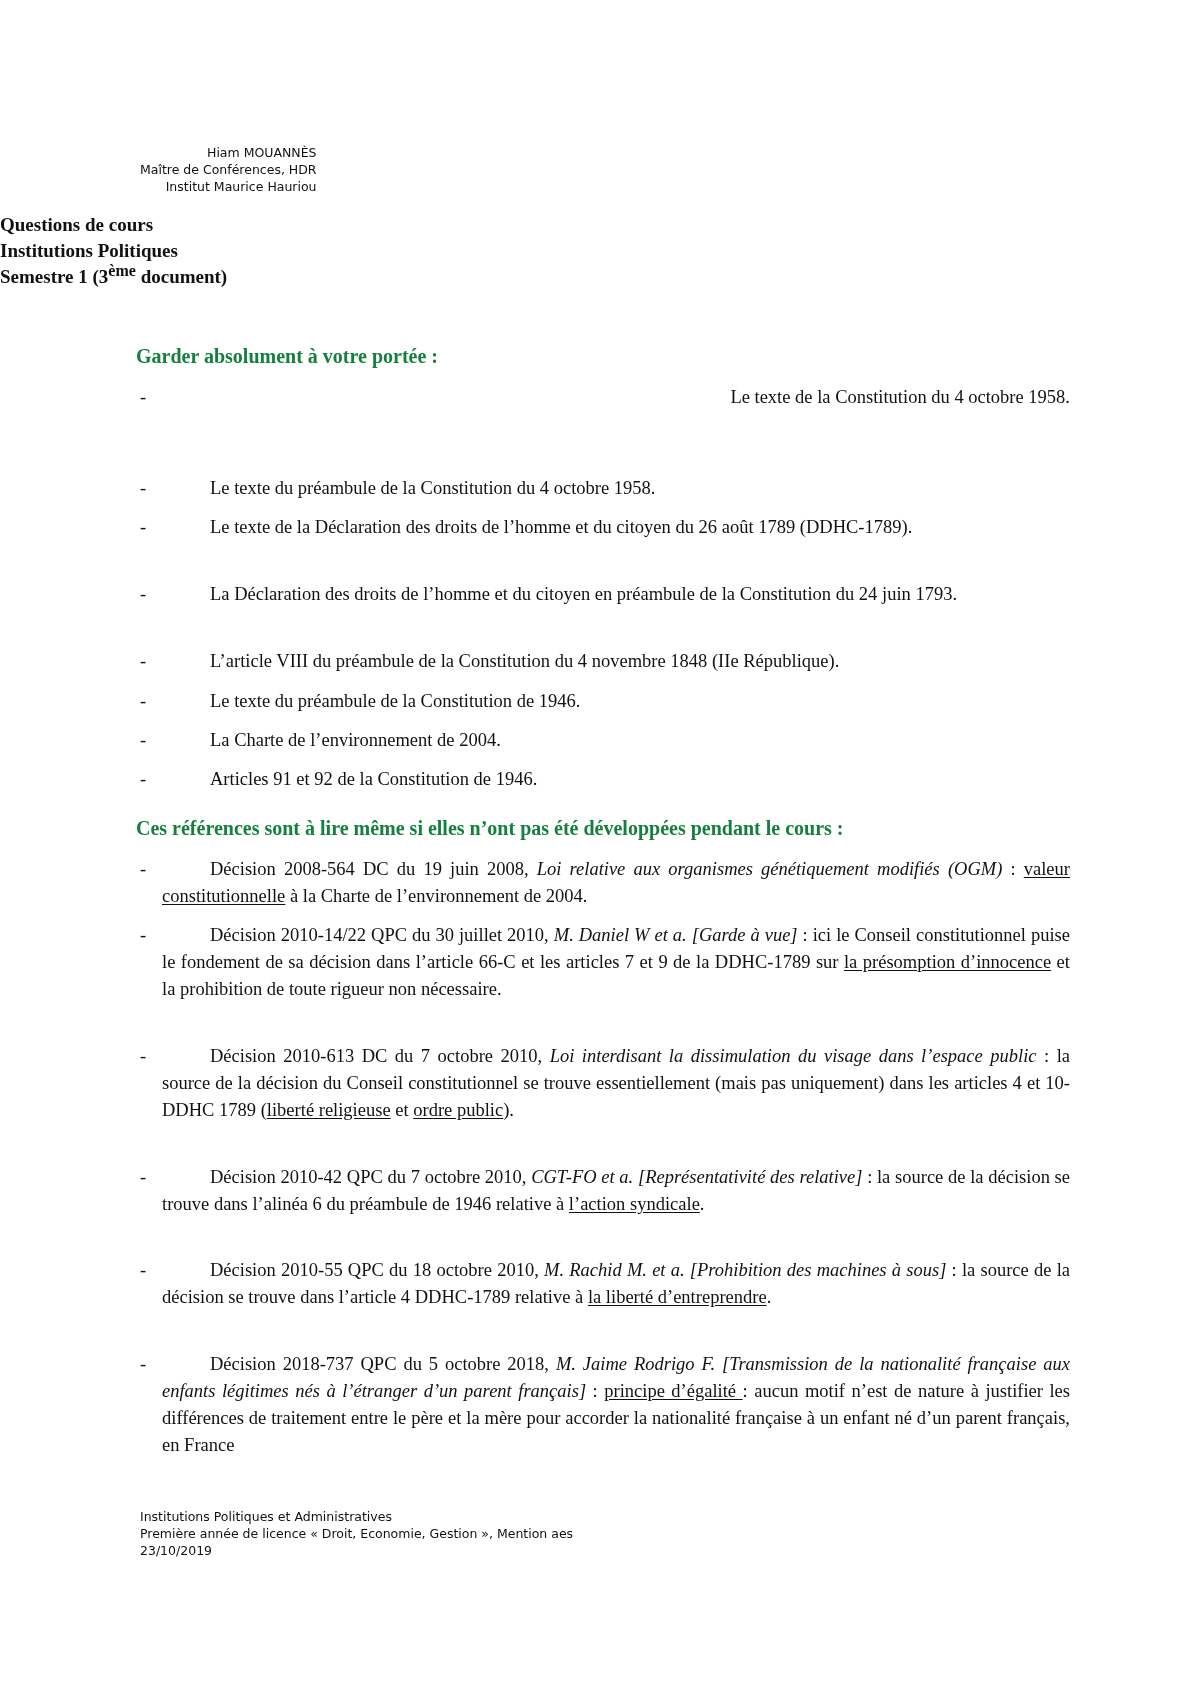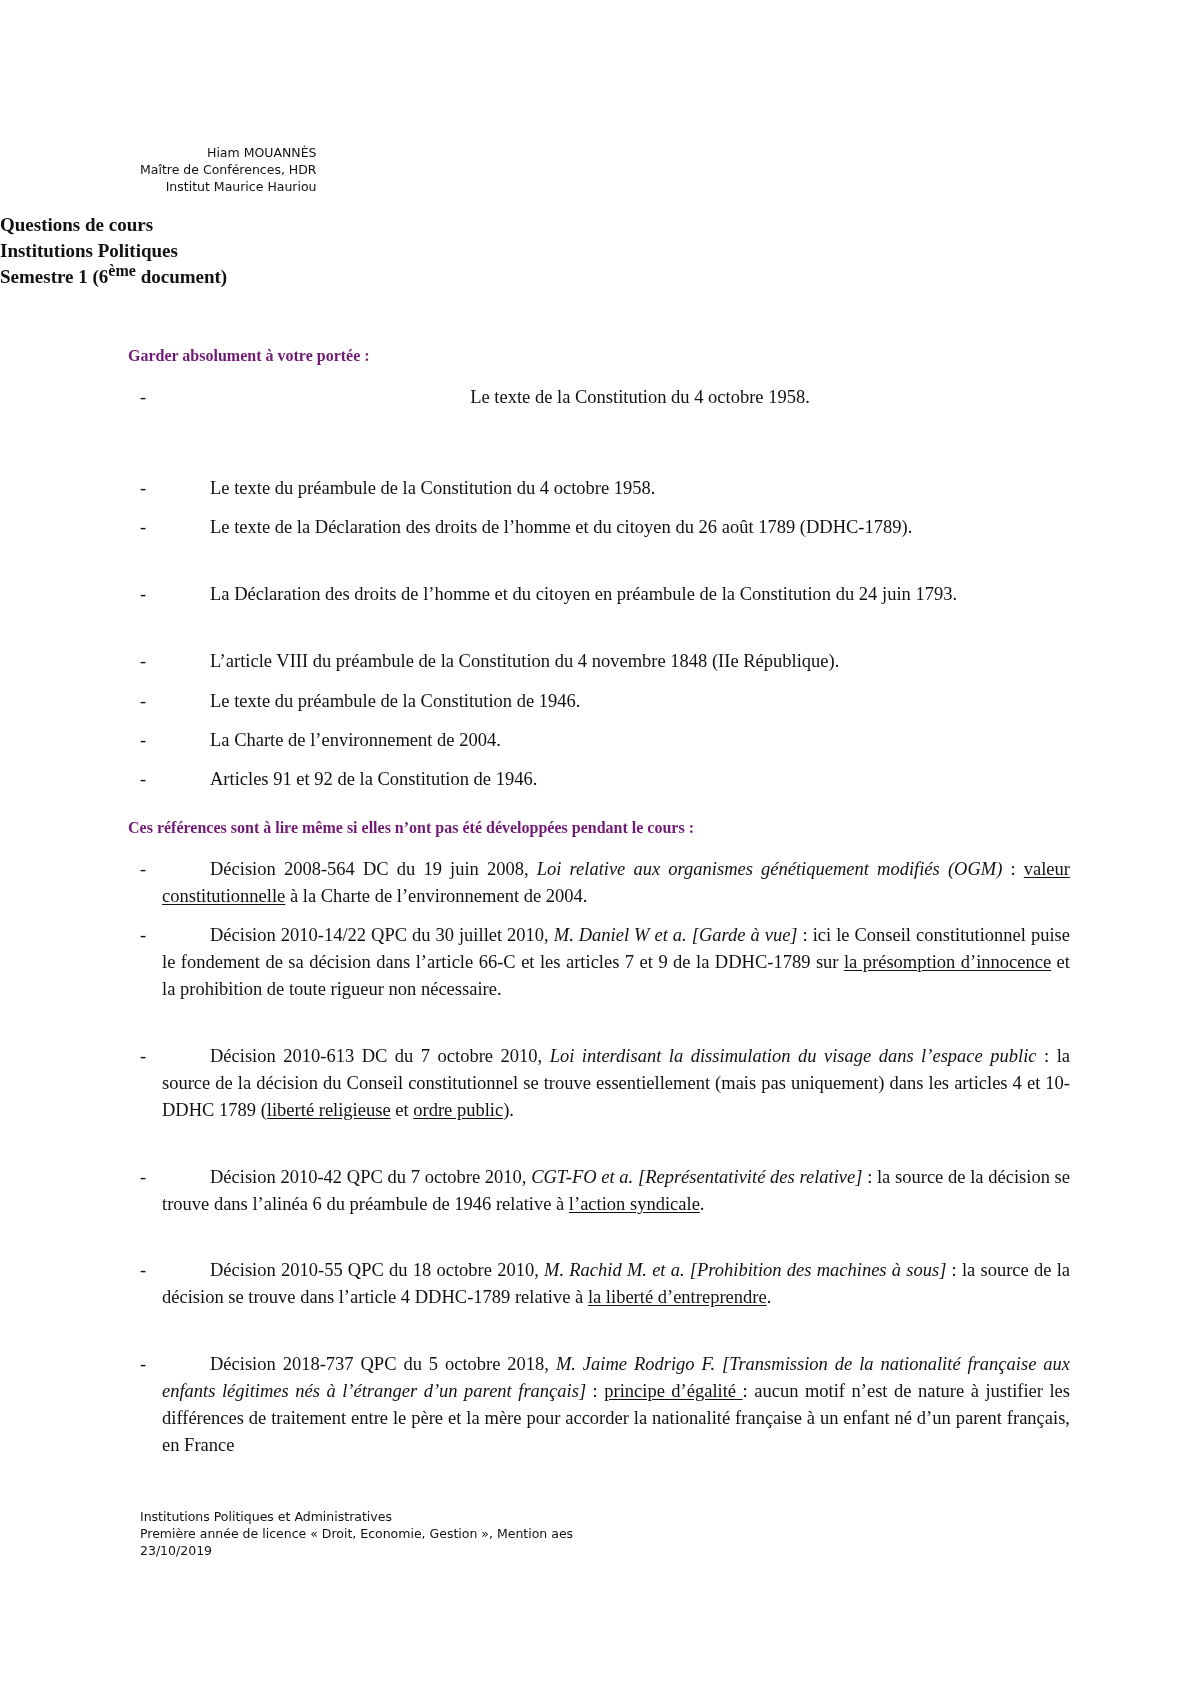--- a/index.html
+++ b/index.html
@@ -5,44 +5,44 @@
     html, body { margin: 0; padding: 0; background: #ffffff; }
     body { width: 1200px; height: 1698px; position: relative; overflow: hidden; }
     .page { position: absolute; left: 0; top: 0; width: 1200px; height: 1698px; background: #fff; }
     .sans { font-family: "DejaVu Sans", sans-serif; font-size: 12.5px; color: #111; line-height: 17px; }
     .header-block { position: absolute; left: 140px; top: 144px; text-align: right; }
     .footer-block { position: absolute; left: 140px; top: 1508px; }
     .title-block { position: absolute; left: 0; width: 1200px; top: 212px; 
       font-family: "Liberation Serif", serif; font-weight: bold; font-size: 19px; line-height: 26px; color: #111; }
     .title-block sup { font-size: 16px; line-height: 0; }
     .body-text { font-family: "Liberation Serif", serif; font-size: 18.5px; color: #111; line-height: 27px; }
-    .heading { position: absolute; left: 128px; font-family: "Liberation Serif", serif; font-weight: bold;
-      font-size: 16px; color: #701a75; line-height: 26px; }
+    .heading { position: absolute; left: 136px; font-family: "Liberation Serif", serif; font-weight: bold;
+      font-size: 20px; color: #15803d; line-height: 26px; }
     .item { position: absolute; left: 140px; width: 930px; }
     .item .dash { position: absolute; left: 0; top: 0; width: 20px; }
     .item .content { padding-left: 22px; text-align: justify; text-indent: 48px; }
-    .item.simple .content { text-align: center; }
+    .item.simple .content { text-align: right; }
     i { font-style: italic; }
     u { text-decoration: underline; text-underline-offset: 2px; }
   </style>
 </head>
 <body>
 
 <div class="page">
 
   <div class="header-block sans">
     <div>Hiam MOUANNÈS</div>
     <div>Maître de Conférences, HDR</div>
     <div>Institut Maurice Hauriou</div>
   </div>
 
   <div class="title-block">
     <div>Questions de cours</div>
     <div>Institutions Politiques</div>
-    <div><span>Semestre 1 (6</span><sup>ème</sup><span> document)</span></div>
+    <div><span>Semestre 1 (3</span><sup>ème</sup><span> document)</span></div>
   </div>
 
   <div class="heading" style="top:343px;">Garder absolument à votre portée :</div>
   <div class="item simple body-text" style="top:384px;">
     <span class="dash">-</span>
     <div class="content">Le texte de la Constitution du 4 octobre 1958.</div>
   </div>
 
   <div class="item body-text" style="top:475px;">
     <span class="dash">-</span>

